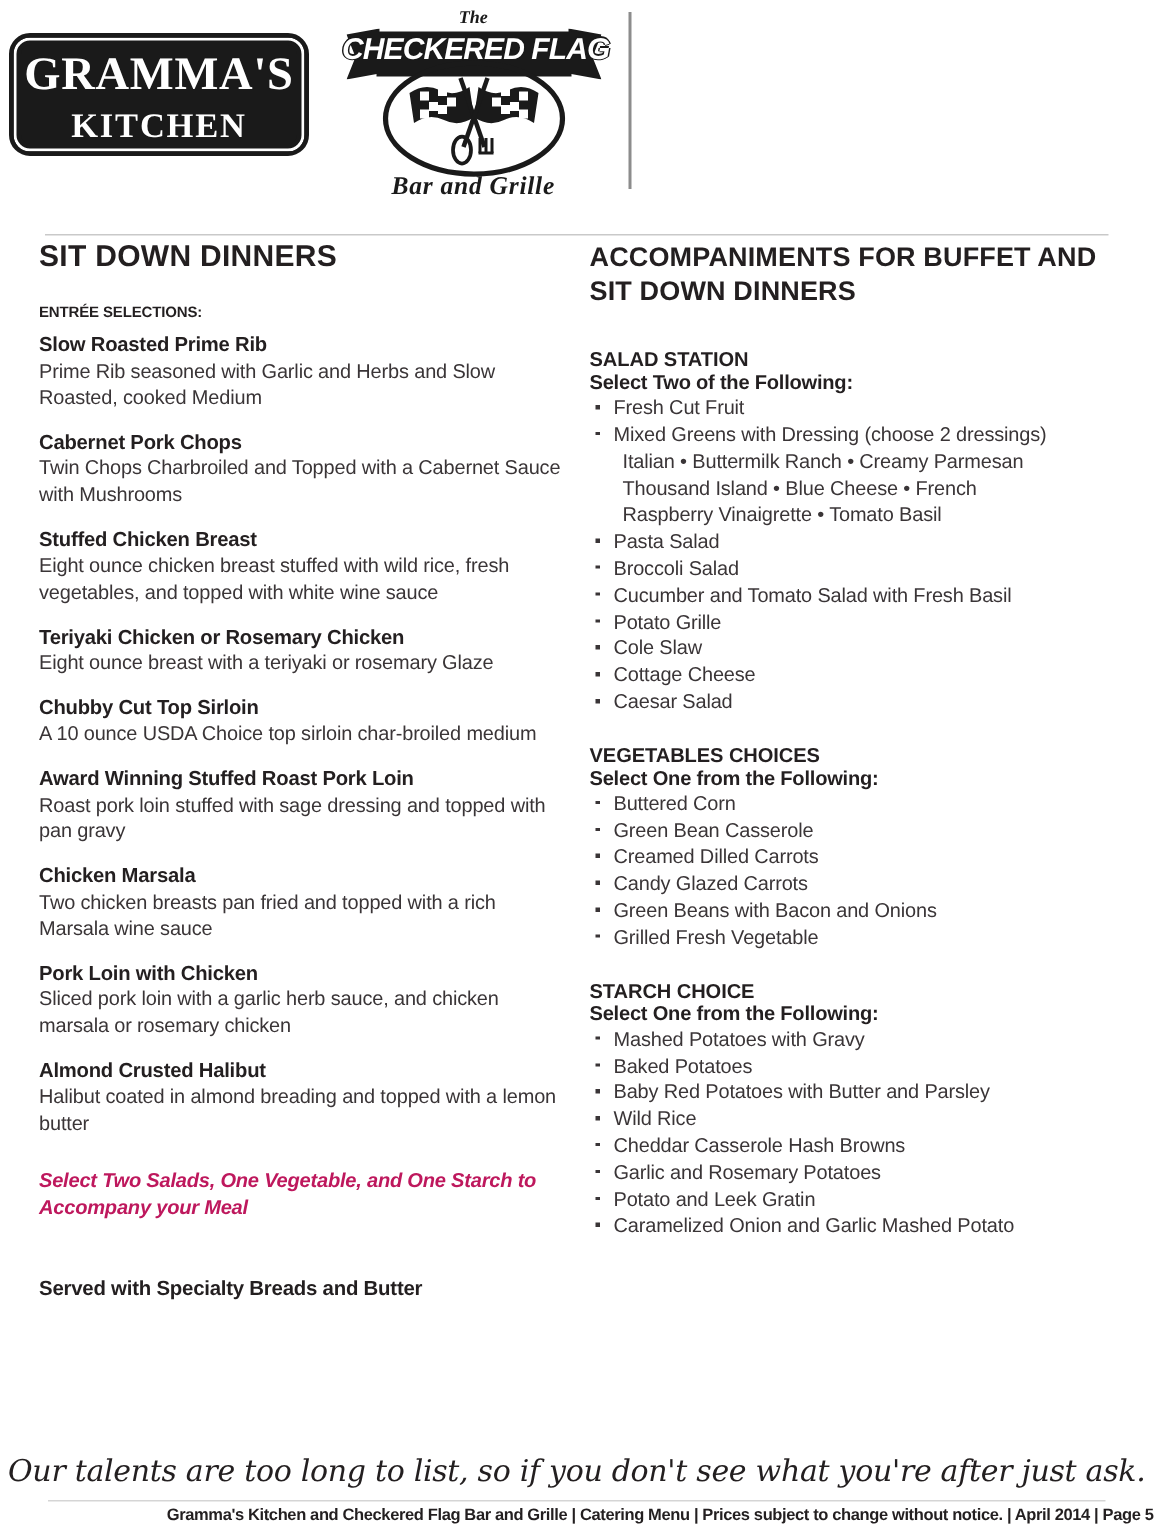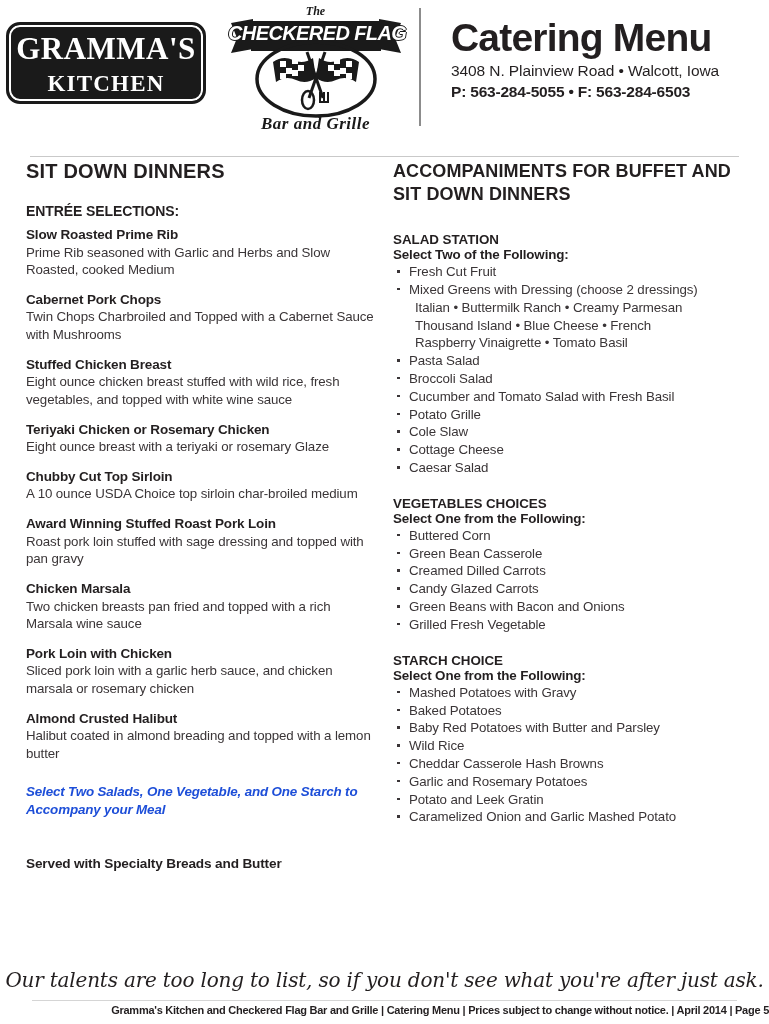--- a/index.html
+++ b/index.html
@@ -149,21 +149,21 @@
   }
   .sec-title-r {
     font-size: 18px;
     font-weight: bold;
     letter-spacing: 0.1px;
     line-height: 1.28;
     color: #231f20;
     margin-bottom: 26px;
   }
   .sub-head {
-    font-size: 14px;
+    font-size: 10px;
     font-weight: bold;
     letter-spacing: -0.1px;
     margin-bottom: 7px;
     color: #231f20;
   }
 
   .entree { margin-bottom: 12px; }
   .entree-name {
     font-size: 13.5px;
     font-weight: bold;
@@ -178,21 +178,21 @@
     color: #3a3537;
   }
 
   .note-italic {
     font-size: 13.4px;
     font-weight: bold;
     font-style: italic;
     line-height: 1.35;
     letter-spacing: -0.15px;
     margin-top: 20px;
-    color: #1d4ed8;
+    color: #be185d;
   }
   .note-bold {
     font-size: 13.6px;
     font-weight: bold;
     letter-spacing: -0.15px;
     margin-top: 37px;
     color: #231f20;
   }
 
   .group { margin-bottom: 19px; }
@@ -310,25 +310,20 @@
           <line x1="69" y1="52" x2="69" y2="62"></line>
         <line x1="73" y1="52" x2="73" y2="62"></line>
           <line x1="64" y1="62" x2="74" y2="62"></line>
       </g>
     </svg>
     <div class="cf-sub">Bar and Grille</div>
   </div>
 
   <div class="vdivider"></div>
 
-  <div class="title-block">
-    <div class="cat-title">Catering Menu</div>
-    <div class="cat-addr">3408 N. Plainview Road • Walcott, Iowa</div>
-    <div class="cat-phone">P: 563-284-5055 • F: 563-284-6503</div>
-  </div>
 
   <div class="hrule"></div>
 </div>
 
 <div class="columns">
 
   <div class="col-left">
     <div class="sec-title">SIT DOWN DINNERS</div>
     <div class="sub-head">ENTRÉE SELECTIONS:</div>
     <div id="entree-list">

